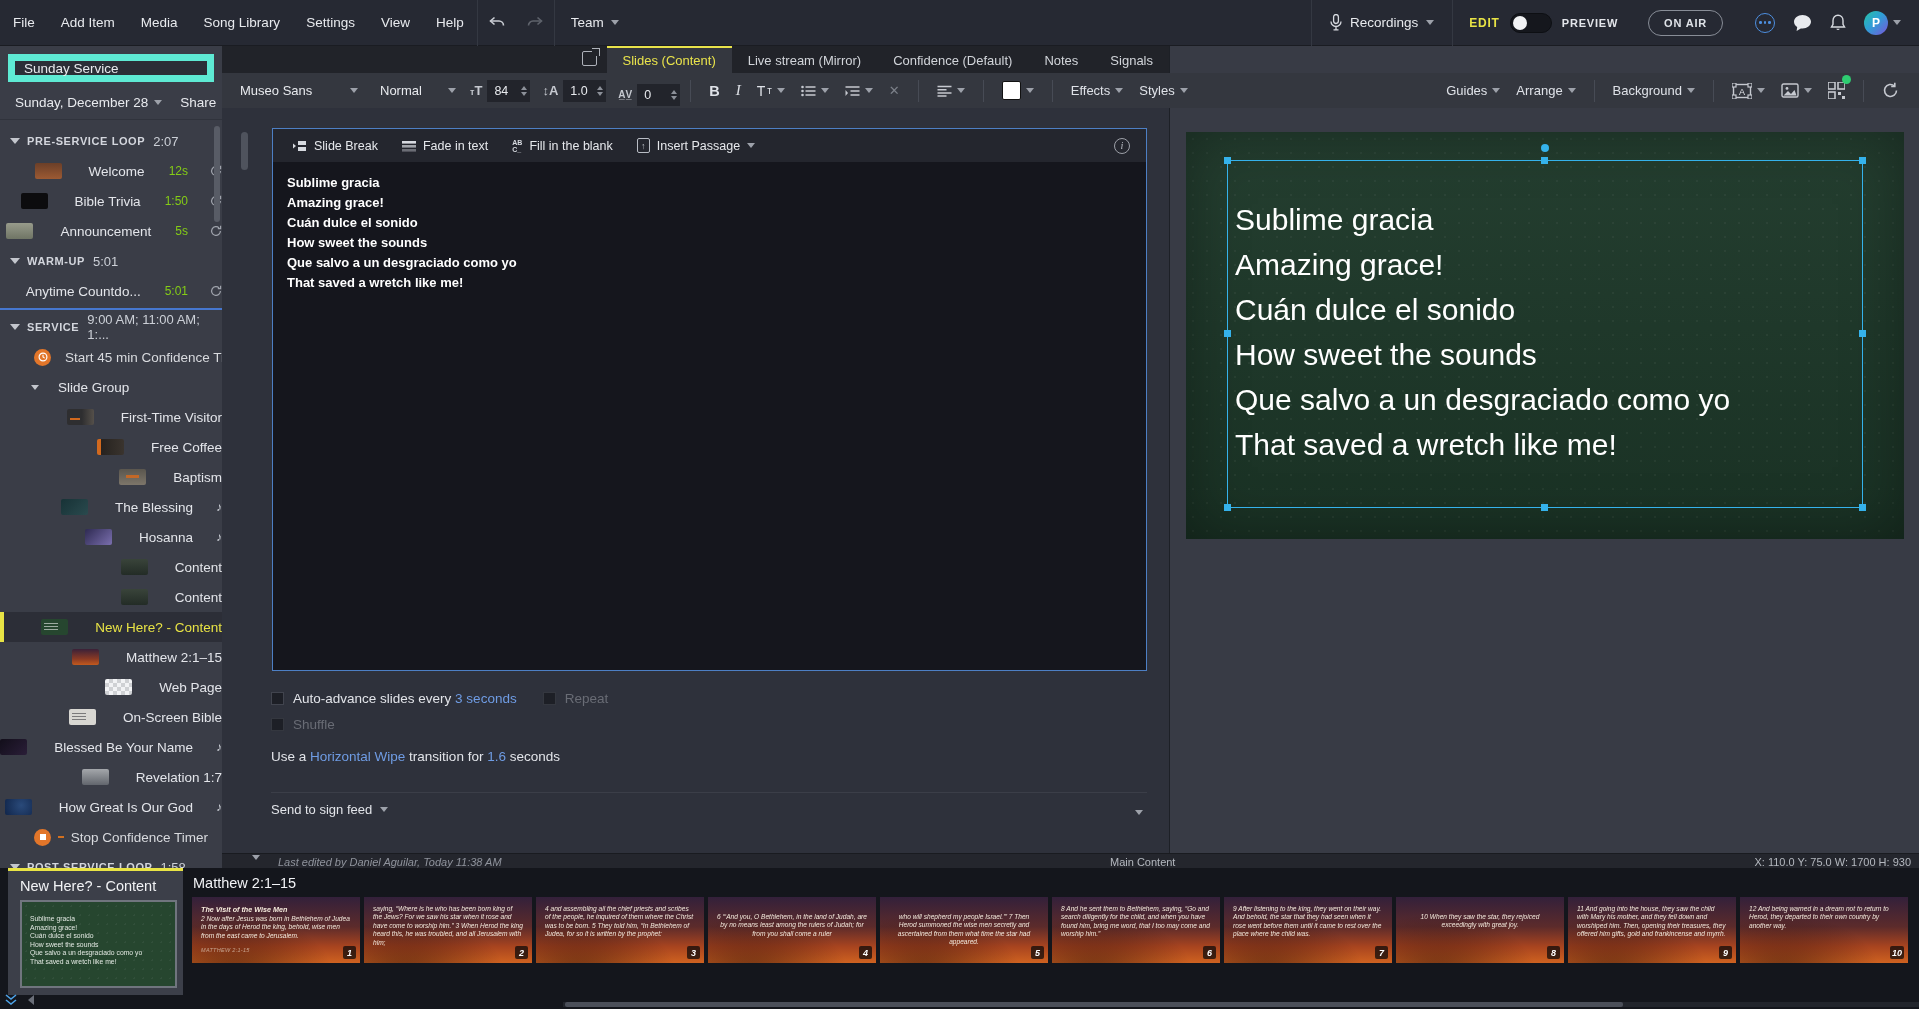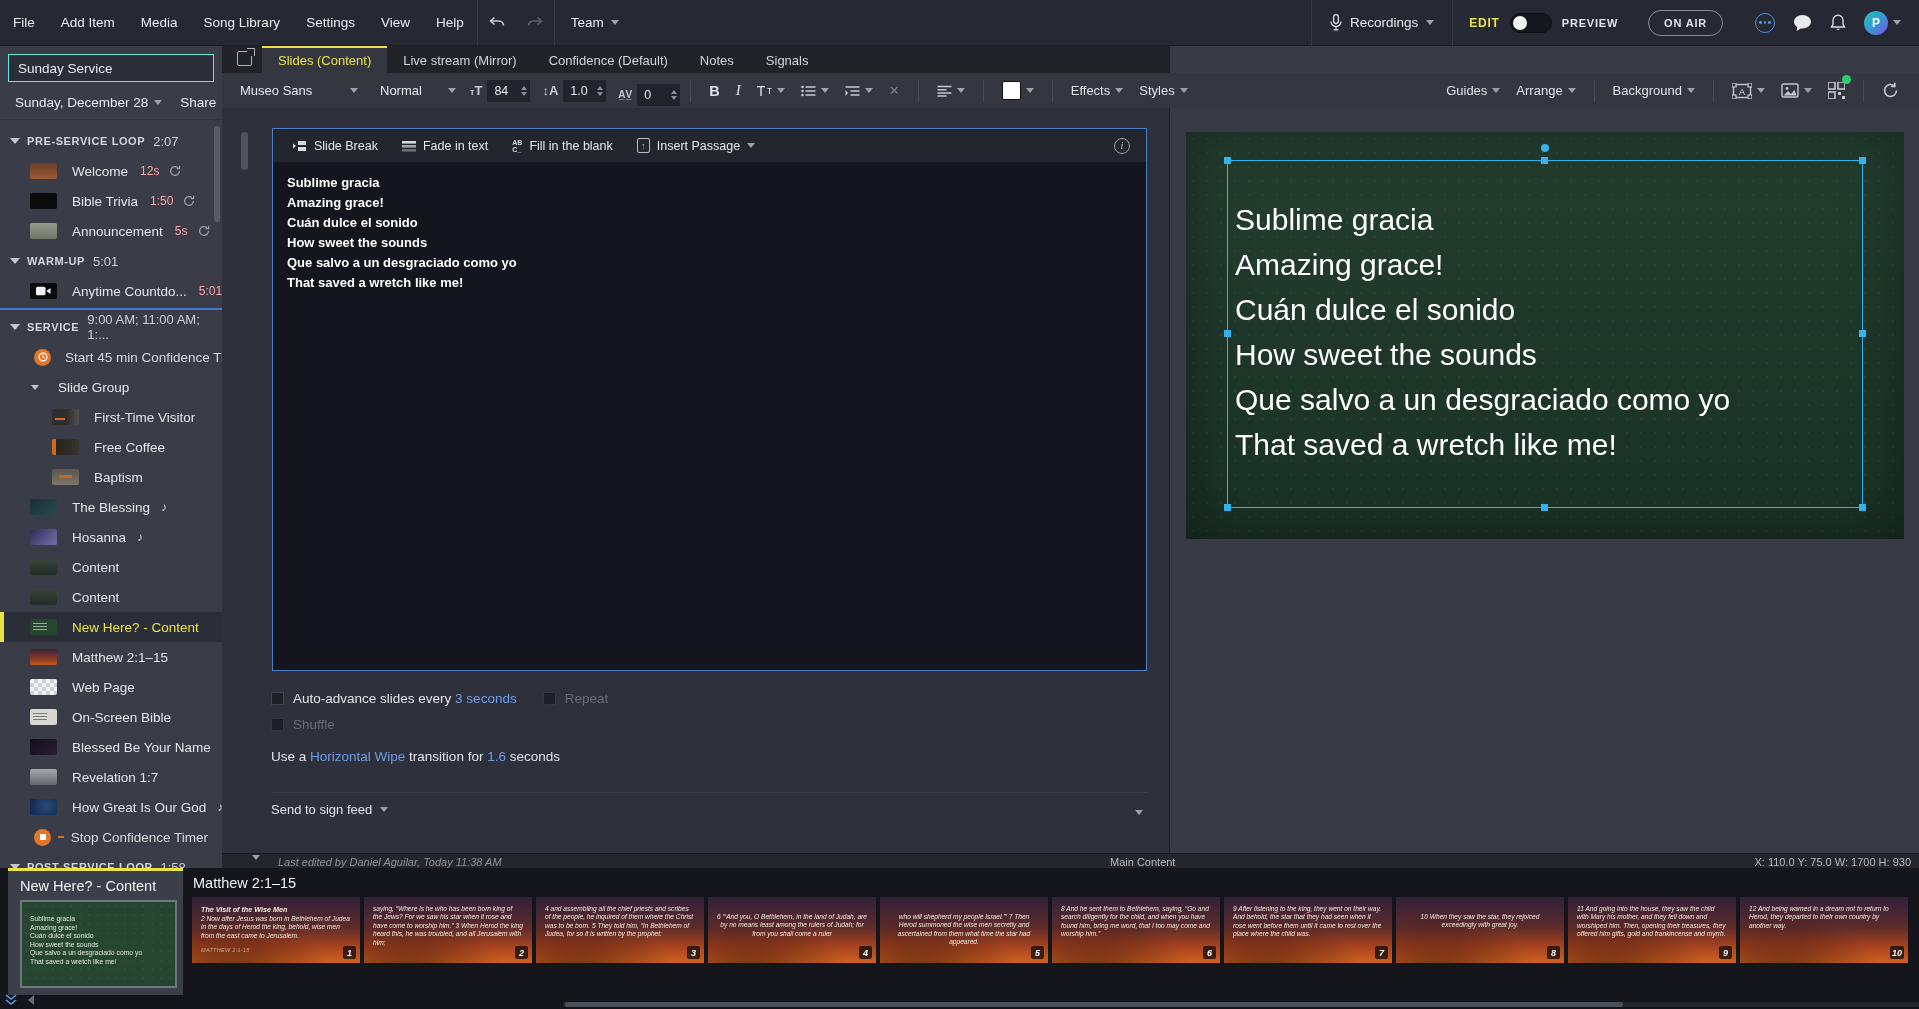--- a/index.html
+++ b/index.html
@@ -29,38 +29,38 @@
   .onair{ margin:0 14px; padding:6px 15px; border:1px solid #888d97; border-radius:15px;
     font-size:11px; font-weight:bold; letter-spacing:.8px; color:#dfe2e8;}
   .top-icons{ display:flex; align-items:center; gap:18px; padding:0 18px;}
   .more-circle{ width:20px; height:20px; border-radius:50%; border:1.5px solid #4d8fe0; display:flex; align-items:center; justify-content:center; gap:2px;}
   .more-circle i{ width:2.5px; height:2.5px; border-radius:50%; background:#4d8fe0;}
   .avatar-wrap{ display:flex; align-items:center; gap:5px;}
   .avatar{ width:24px; height:24px; border-radius:50%; background:linear-gradient(135deg,#27c2a4 0%,#2e9fd6 45%,#7a54da 100%);
     display:flex;align-items:center;justify-content:center; font-size:12px; font-weight:bold; color:#fff;}
   
   .sidebar{ position:absolute; left:0; top:46px; width:222px; height:822px; background:#3a3d47; overflow:hidden; z-index:10;}
-  .svc-name{ margin:8px 8px 4px 8px; height:28px; background:#2b2e37; border:1px solid #5eead4;
+  .svc-name{ margin:8px 8px 4px 8px; height:28px; background:#2b2e37; border:7px solid #5eead4;
     font-size:13.5px; color:#e8eaee; display:flex; align-items:center; padding-left:9px;}
   .date-row{ height:34px; display:flex; align-items:center; padding:0 9px; border-bottom:1px solid #303召3c;
     border-bottom:1px solid #30333c; font-size:13.5px; gap:6px;}
   .date-row .grow{ flex:1; }
   .side-list{ padding-top:6px; }
   .srow{ height:30px; display:flex; align-items:center; position:relative; font-size:13.5px; color:#e3e5ea;}
   .srow.section{ padding-left:10px; gap:7px;}
   .tri{ width:0; height:0; border-left:5px solid transparent; border-right:5px solid transparent;
     border-top:6px solid #c3c6cd; display:inline-block;}
   .tri.small{ border-left-width:4px; border-right-width:4px; border-top-width:5px;}
   .sec-label{ font-size:11px; font-weight:bold; letter-spacing:.6px; color:#d3d6dd;}
   .sec-meta{ font-size:13px; color:#ccd0d7; margin-left:1px;}
-  .srow.item{ padding-left:30px; gap:4px;}
+  .srow.item{ padding-left:30px; gap:16px;justify-content:flex-end;}
   .srow.item.ind2{ padding-left:52px;}
   .thumb{ width:27px; height:16px; border-radius:2px; flex:none; background:#555; position:relative; overflow:hidden;}
   .ilabel{ margin-left:11px; white-space:nowrap;}
-  .idur{ margin-left:8px; font-size:12px; color:#fca5a5;}
+  .idur{ margin-left:8px; font-size:12px; color:#84cc16;}
   .iloop{ margin-left:6px; display:inline-flex;}
   .imusic{ margin-left:7px; font-size:12px; color:#cfd3da;}
   .srow.selected{ background:#2c2e37;}
   .srow.selected .ilabel{ color:#e8e345;}
   .selbar{ position:absolute; left:0; top:0; width:4px; height:100%; background:#e8e345;}
   .srow.subgroup{ padding-left:31px; gap:8px;}
   .hr-blue{ height:2px; background:#4677cf; margin:2px 0;}
   .srow.timer{ padding-left:34px; gap:0; color:#d8dade;}
   .timer-ic{ width:17px; height:17px; border-radius:50%; background:#e2762a; display:flex; align-items:center; justify-content:center; flex:none;}
   .stop-sq{ width:6px; height:6px; background:#fff; display:block;}
@@ -87,21 +87,21 @@
   .t-sunset{ background:linear-gradient(180deg,#3a2138,#8a3a24 62%,#c25a1e);}
   .t-checker{ background:repeating-conic-gradient(#cfd1d4 0% 25%, #f2f3f5 0% 50%); background-size:8px 8px;}
   .t-bible{ background:#d8d7d2;}
   .t-bible::after{ background:repeating-linear-gradient(180deg,rgba(60,60,64,.6) 0 1px,transparent 1px 3px);}
   .t-bbyn{ background:linear-gradient(135deg,#120e1a,#2a1e38);}
   .t-rev{ background:linear-gradient(180deg,#a4a7ab,#62666d);}
   .t-hgiog{ background:radial-gradient(circle at 60% 40%,#2a4a7a,#10254a);}
   .side-scroll{ position:absolute; right:2px; top:80px; width:6px; height:96px; border-radius:3px; background:#585c66;}
   .side-more{ position:absolute; left:252px; top:855px; z-index:30;}
   
-  .tabbar{ position:absolute; left:222px; top:46px; width:947px; height:27px; background:#212329; display:flex; align-items:stretch; z-index:20;}
+  .tabbar{ position:absolute; left:222px; top:46px; width:947px; height:27px; background:#212329; display:flex; align-items:stretch; z-index:20;justify-content:flex-end;}
   .popout{ width:15px; height:15px; border:1.5px solid #aeb2ba; border-radius:2px; margin:5px 10px 0 15px; position:relative;}
   .popout::after{ content:""; position:absolute; right:-4px; top:-4px; width:7px; height:7px; background:#212329;
     border-top:1.5px solid #aeb2ba; border-right:1.5px solid #aeb2ba;}
   .tab{ padding:0 16px; font-size:13px; color:#d2d5da; display:flex; align-items:center; border-top:2px solid transparent;}
   .tab.active{ background:#34373f; color:#e9e34b; border-top-color:#e9e34b;}
   
   .toolbar{ position:absolute; left:222px; top:73px; width:1697px; height:35px; background:#34373f;
     display:flex; align-items:center; z-index:20; font-size:13px;}
   .toolbar .grp{ display:flex; align-items:center;}
   .tsep{ width:1px; height:22px; background:#474b55; margin:0 10px;}

